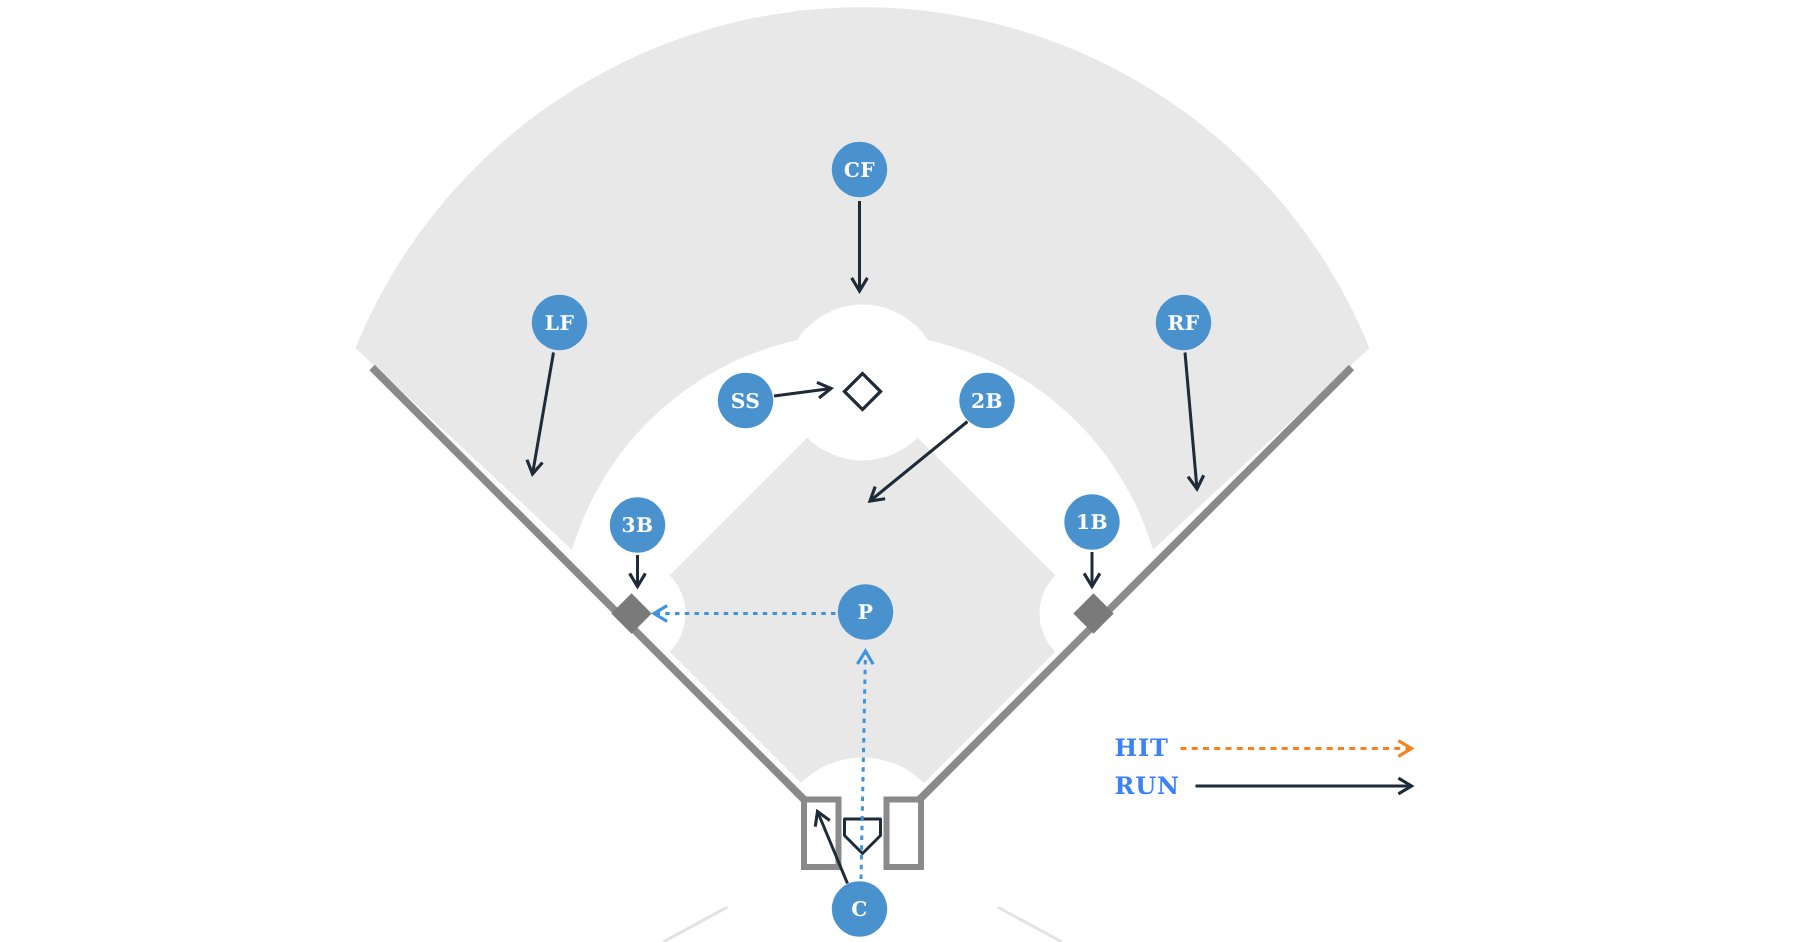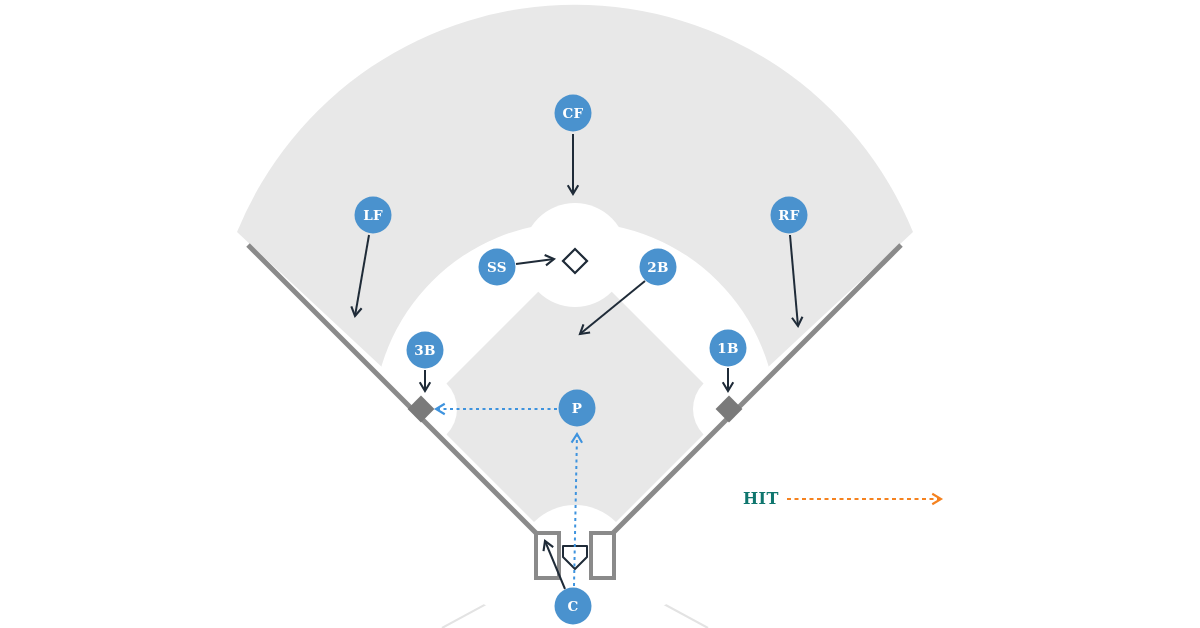--- a/index.html
+++ b/index.html
@@ -2,21 +2,21 @@
 <html><head>
 <meta charset="utf-8">
 <style>
   html,body{margin:0;padding:0;background:#fff;}
   .canvas{position:relative;width:1100px;height:628px;background:#ffffff;overflow:hidden;
           font-family:"DejaVu Serif","Liberation Serif",serif;}
   svg text{font-family:"DejaVu Serif","Liberation Serif",serif;}
   .player-label{font-size:13.5px;font-weight:bold;fill:#ffffff;letter-spacing:.3px;}
   .legend{position:absolute;left:743px;top:486px;width:207px;}
   .legend-row{display:flex;align-items:center;height:25px;}
-  .legend-label{font-size:16px;font-weight:bold;color:#0f766e;letter-spacing:.5px;line-height:1;}
+  .legend-label{font-size:16px;font-weight:bold;color:#3b82f6;letter-spacing:.5px;line-height:1;}
   .legend-arrow{margin-left:auto;display:block;}
 </style>
 </head>
 <body>
 
 <div class="canvas">
 
   <svg width="1200" height="628" viewBox="0 0 1200 628">
     <defs>
       <marker id="m-run" viewBox="-9 -6 11 12" refX="0" refY="0" markerWidth="18" markerHeight="14" orient="auto" markerUnits="userSpaceOnUse">
@@ -111,15 +111,21 @@
   </svg>
 
   
   <div class="legend">
     <div class="legend-row">
       <span class="legend-label">HIT</span>
       <svg class="legend-arrow" width="164" height="14">
         <line x1="1" y1="7" x2="155" y2="7" stroke="#F5821F" stroke-width="2" stroke-dasharray="4 3.5" marker-end="url(#m-hit)"></line>
       </svg>
     </div>
+    <div class="legend-row">
+      <span class="legend-label">RUN</span>
+      <svg class="legend-arrow" width="154" height="14">
+        <line x1="1" y1="7" x2="145" y2="7" stroke="#1F2B38" stroke-width="2" marker-end="url(#m-run)"></line>
+      </svg>
+    </div>
   </div>
 
 </div>
 
 </body></html>

